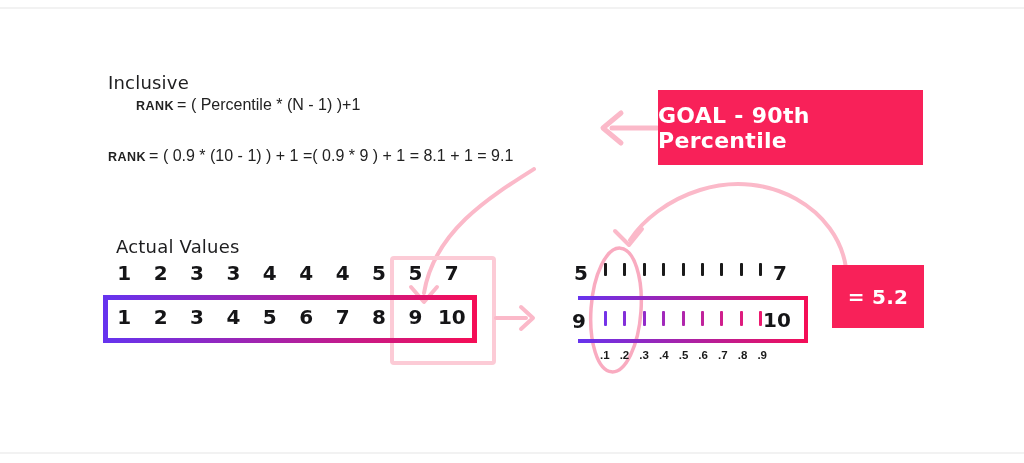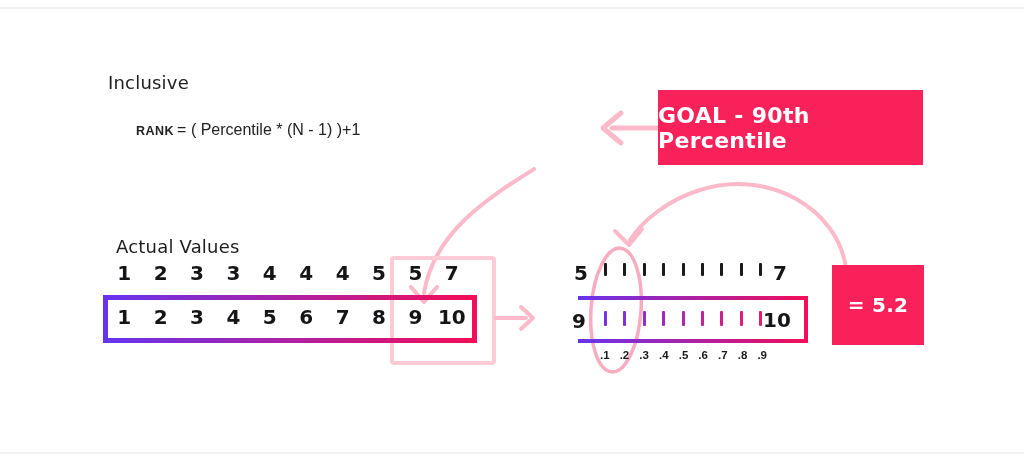--- a/index.html
+++ b/index.html
@@ -15,21 +15,21 @@
 
   .heading{position:absolute;font-size:18px;font-weight:normal;color:#1d1d1f;letter-spacing:.2px;}
   .formula{position:absolute;font-family:"Liberation Sans",sans-serif;font-size:16px;color:#222;white-space:nowrap;}
   .formula .rank{font-size:12.5px;font-weight:600;letter-spacing:.5px;color:#222;margin-right:3px;}
 
   .pink-box{
     position:absolute;background:#F82159;color:#fff;font-weight:bold;
     display:flex;align-items:center;justify-content:center;letter-spacing:.3px;
   }
   .goal-box{left:658px;top:90px;width:265px;height:75px;font-size:22px;}
-  .result-box{left:832px;top:265px;width:92px;height:80px;font-size:20px;}
+  .result-box{left:832px;top:265px;width:92px;height:63px;font-size:20px;}
 
   .num-row{
     position:absolute;display:grid;grid-template-columns:repeat(10,1fr);
     font-size:20px;font-weight:bold;color:#151517;
   }
   .num-row span{text-align:center;}
   .values-row{left:106px;top:261px;width:364px;}
   .positions-row{left:106px;top:305px;width:364px;}
 
   .grad-box{
@@ -94,22 +94,25 @@
 
     <g stroke="#FBB9C9" stroke-width="4" fill="none" stroke-linecap="round" stroke-linejoin="round">
       <path d="M846 268 C838 210 770 168 700 190 C668 200 643 220 630 240"></path>
       <path d="M615 231 L629 245 L642 229"></path>
     </g>
 
     <ellipse cx="616" cy="310" rx="25" ry="62" transform="rotate(4 616 310)" fill="none" stroke="#F9ABC0" stroke-width="3.5"></ellipse>
   </svg>
 
   <div class="heading" style="left:108px;top:72px;">Inclusive</div>
-  <div class="formula" style="left:108px;top:121px;padding-left:28px;">
+  <div class="formula" style="left:108px;top:96px;padding-left:28px;">
     <span class="rank">RANK</span><span>= ( Percentile * (N - 1) )+1</span>
+  </div>
+  <div class="formula" style="left:108px;top:147px;">
+    <span class="rank">RANK</span><span>= ( 0.9 * (10 - 1) ) + 1 =( 0.9 * 9 ) + 1 = 8.1 + 1 = 9.1</span>
   </div>
 
   <div class="pink-box goal-box">GOAL - 90th Percentile</div>
 
   <div class="heading" style="left:116px;top:236px;">Actual Values</div>
 
   <div class="num-row values-row">
     <span>1</span>
     <span>2</span>
     <span>3</span>

